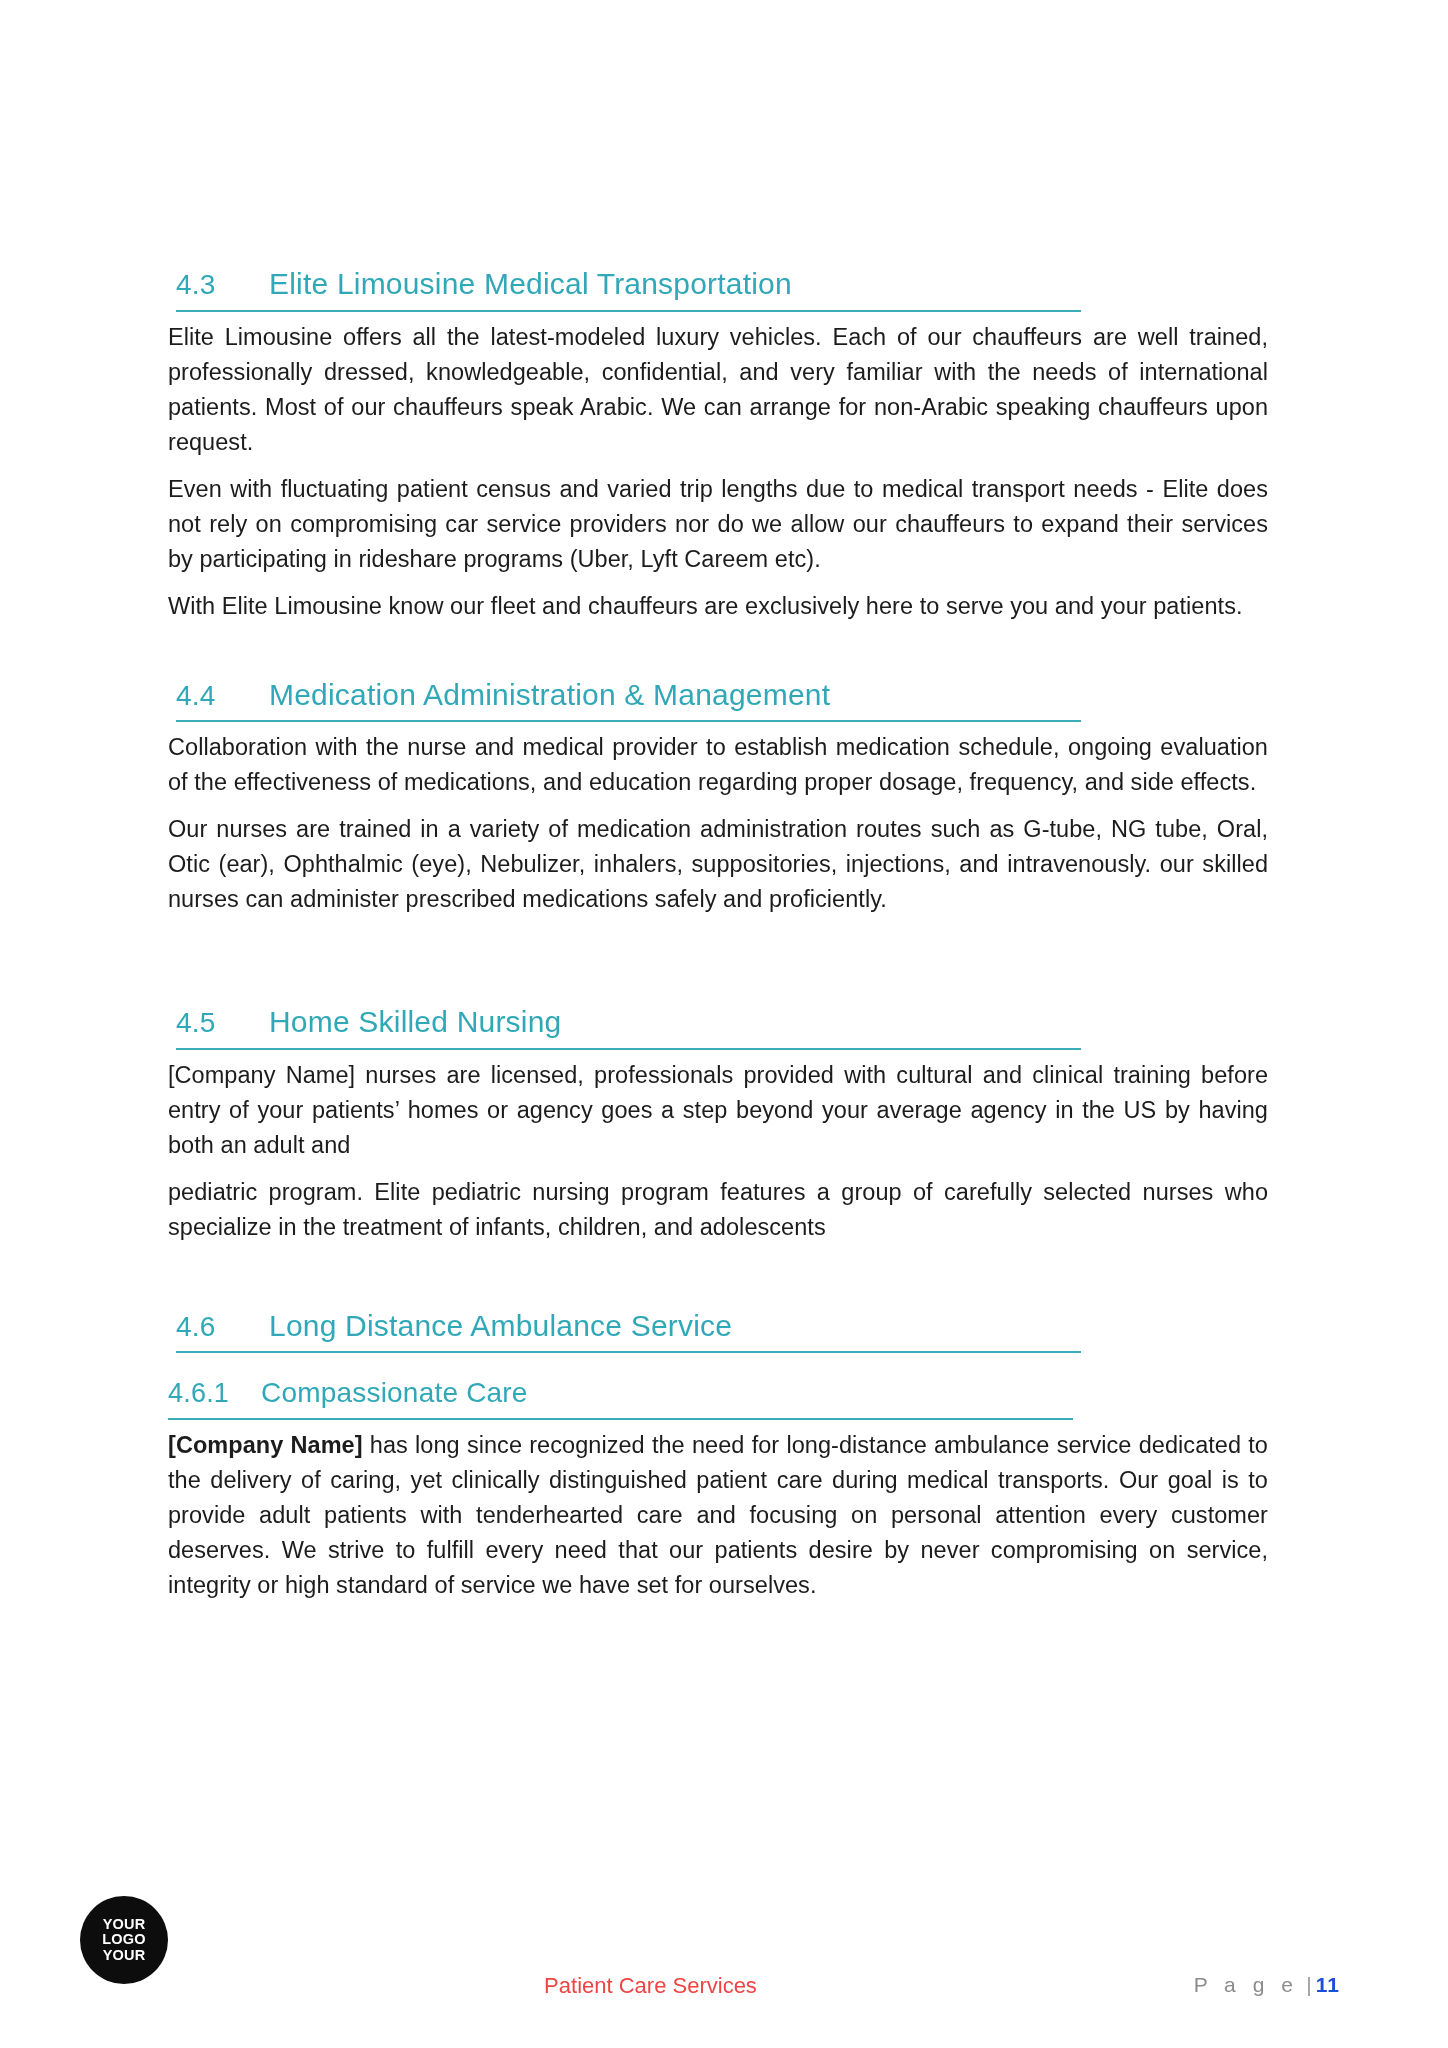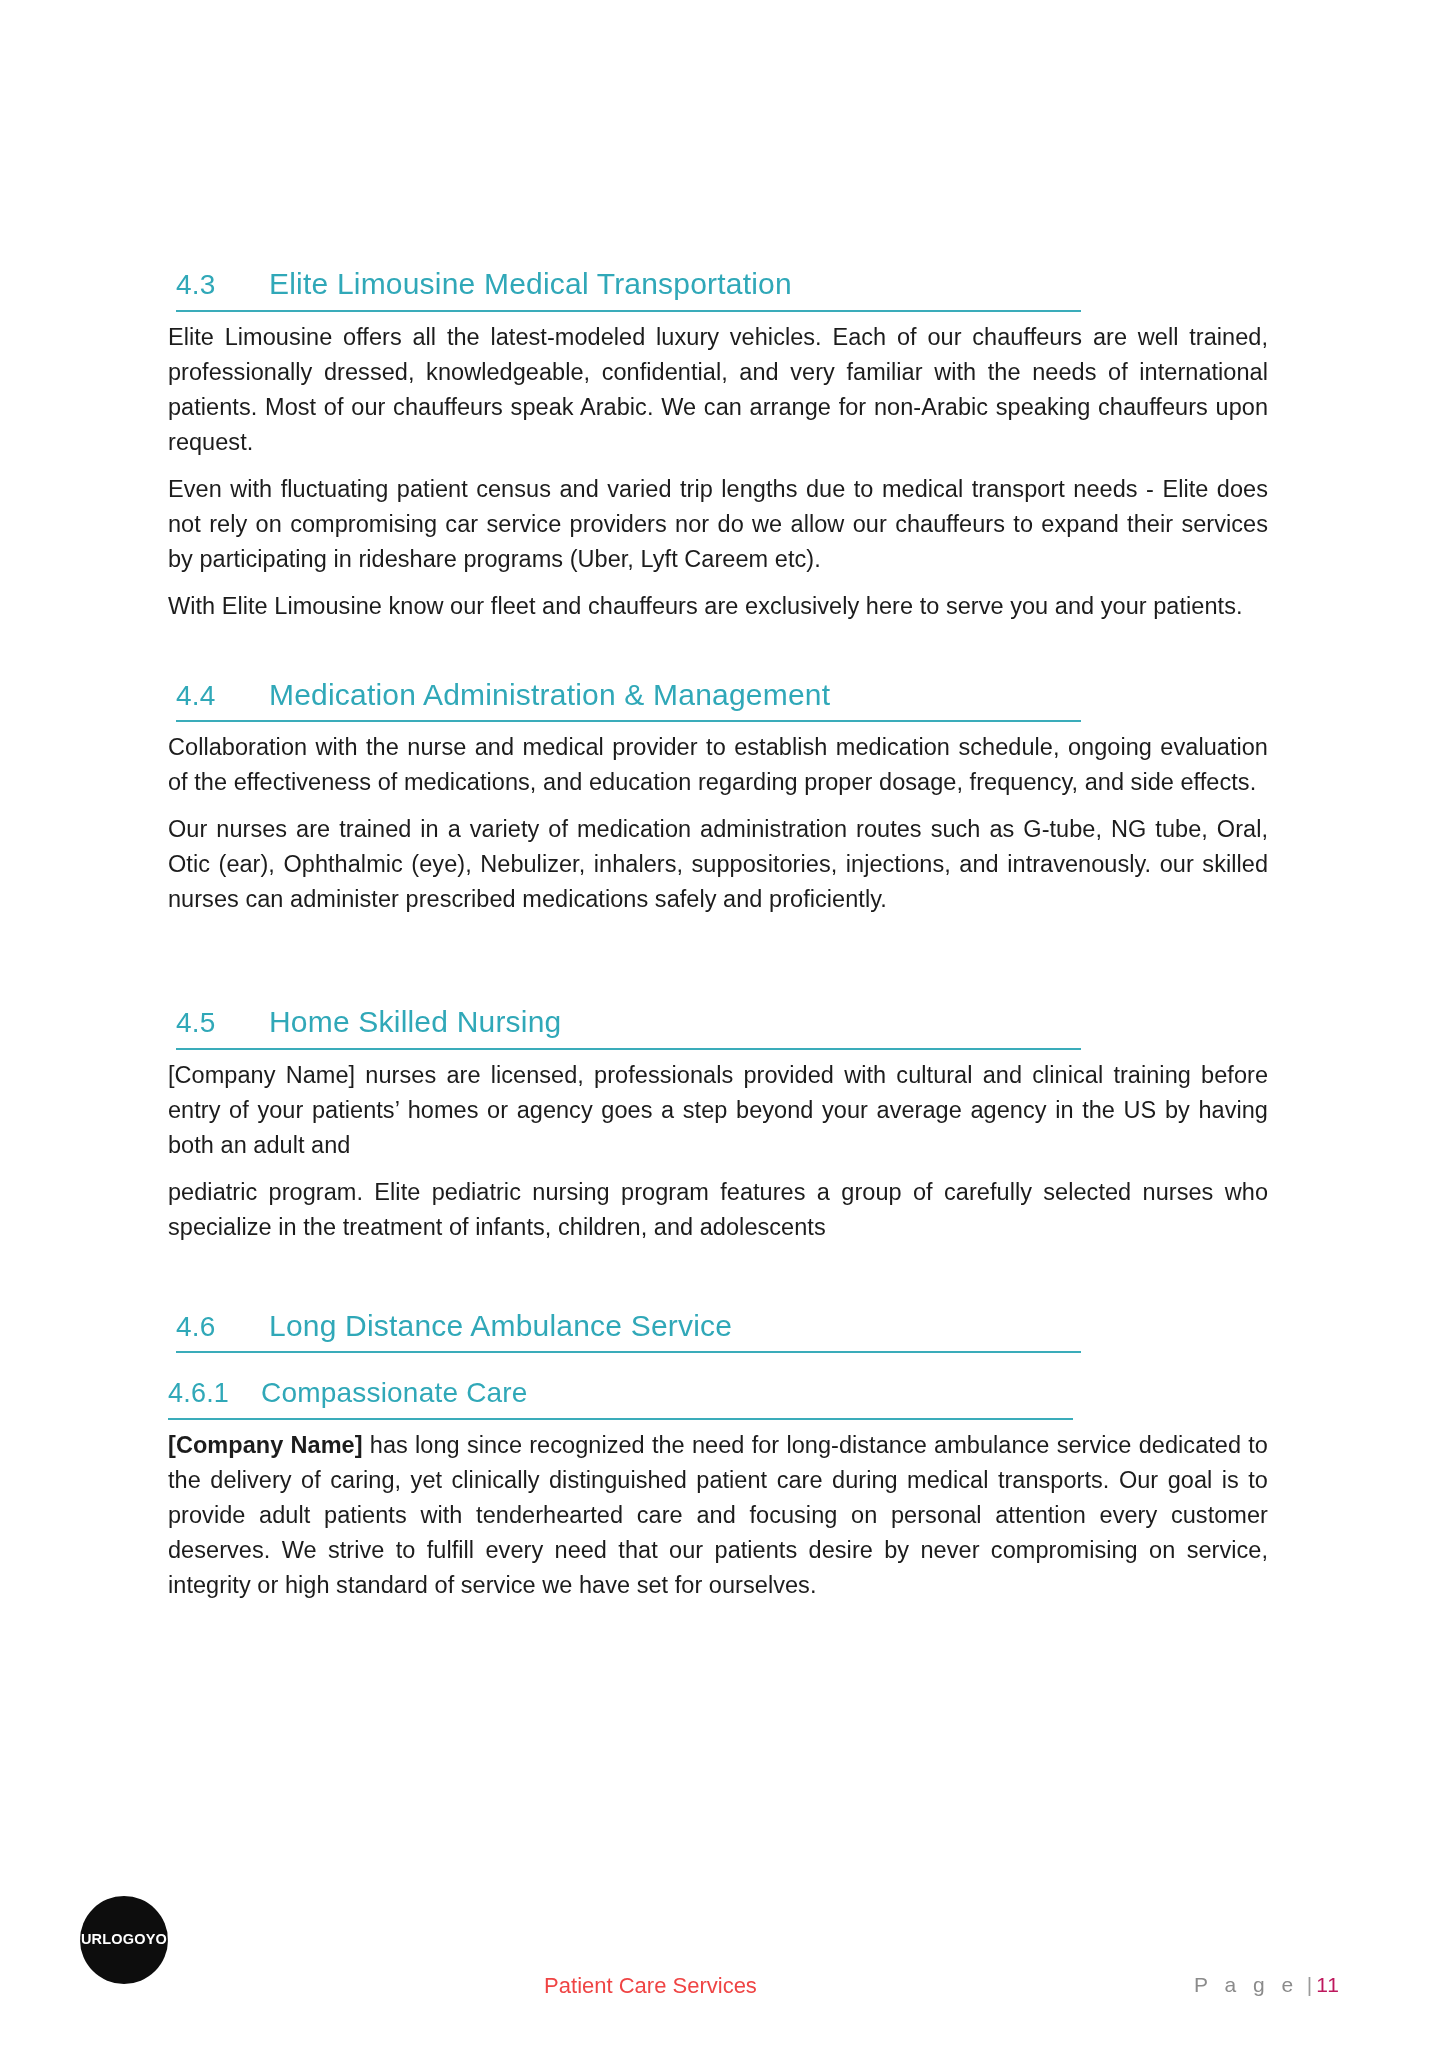--- a/index.html
+++ b/index.html
@@ -98,21 +98,21 @@
   .logo {
     position: absolute;
     left: 80px;
     top: 1px;
     width: 88px;
     height: 88px;
     border-radius: 50%;
     background: #0d0d0d;
     color: #ffffff;
     display: flex;
-    flex-direction: row;
+    flex-direction: column;
     align-items: center;
     justify-content: center;
     font-weight: 700;
     font-size: 14.5px;
     line-height: 15.5px;
     letter-spacing: 0.2px;
     text-align: center;
   }
   .footer-title {
     position: absolute;
@@ -133,22 +133,22 @@
     white-space: nowrap;
   }
   .footer-page .pg {
     letter-spacing: 5.5px;
   }
   .footer-page .sep {
     margin: 0 4px 0 8px;
     color: #9a9a9a;
   }
   .footer-page .numval {
-    font-weight: 400;
-    color: #be185d;
+    font-weight: 700;
+    color: #1d4ed8;
     letter-spacing: 1px;
   }
 </style>
 </head>
 <body>
 
 <div class="page">
 
   <div class="content">
 

